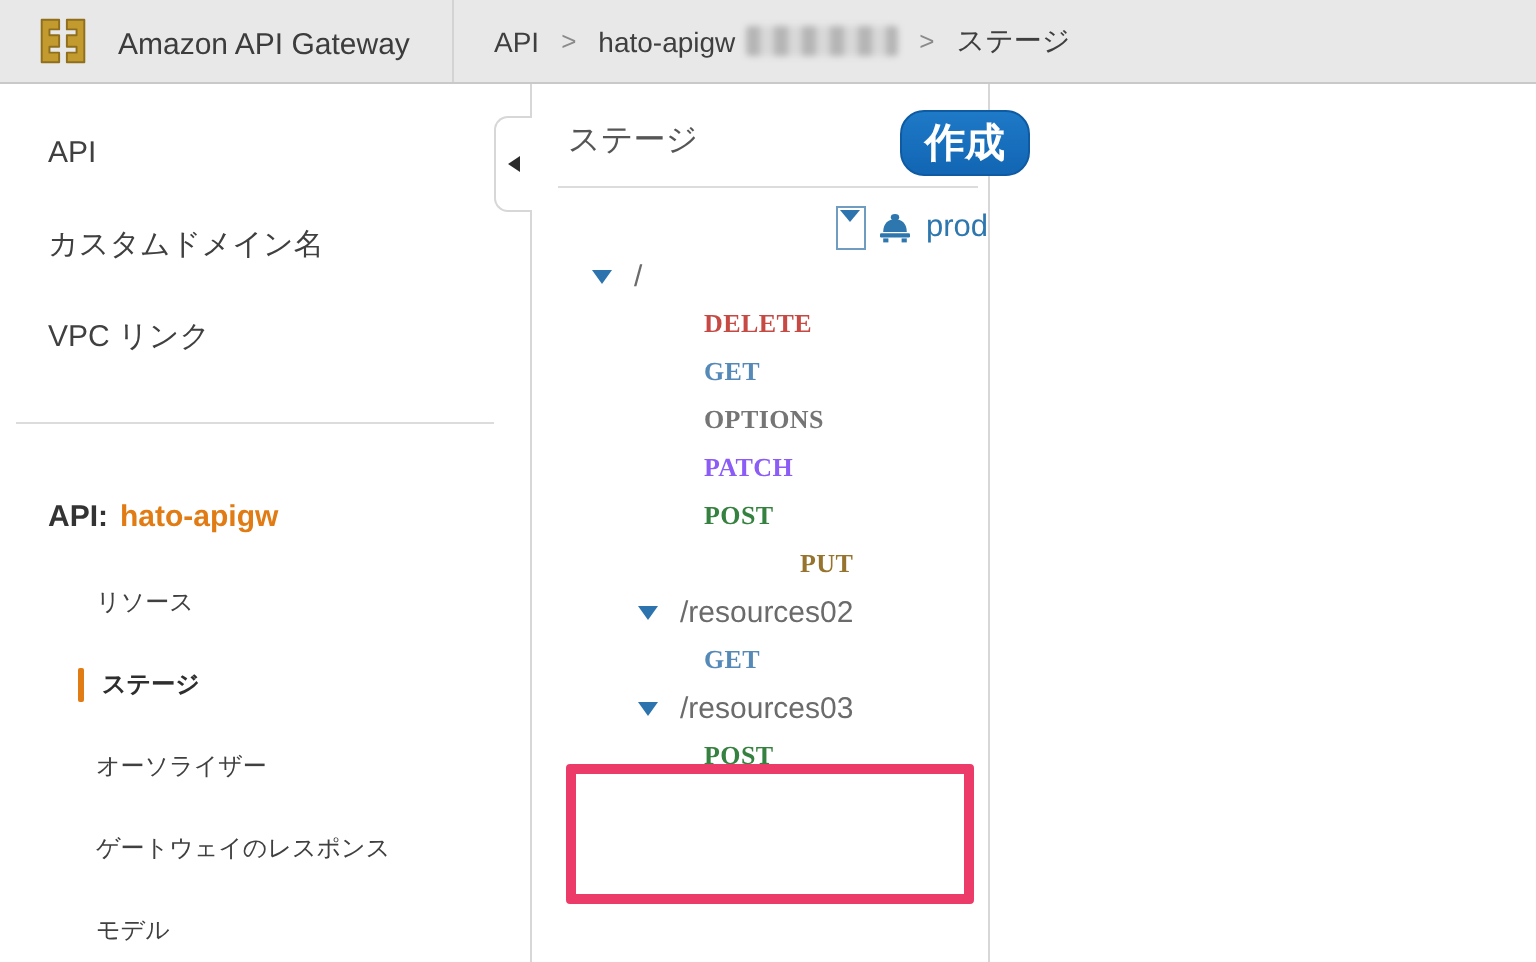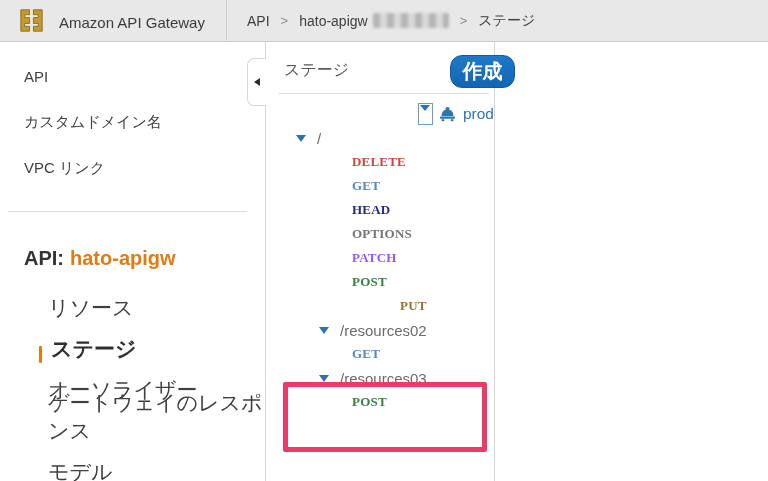--- a/index.html
+++ b/index.html
@@ -28,24 +28,24 @@
                repeating-linear-gradient(0deg,rgba(255,255,255,.25) 0 4px,rgba(0,0,0,.05) 4px 8px);
     filter:blur(1.6px);
   }
   
   .sidebar{position:absolute;top:42px;left:0;width:265px;bottom:0;background:#fff;}
   .side-top{padding-top:11px;}
   .side-item{height:46px;display:flex;align-items:center;padding-left:24px;
     font-size:15px;color:#404040;cursor:pointer;}
   .side-divider{height:1px;background:#dcdcdc;margin:20px 18px 0 8px;}
   .side-api-header{margin-top:23px;height:46px;display:flex;align-items:center;
-    padding-left:24px;font-size:20px;font-weight:bold;color:#333;}
+    padding-left:24px;font-size:15px;font-weight:bold;color:#333;}
   .api-name{margin-left:6px;}
-  .side-sub-item{height:41px;display:flex;align-items:flex-end;padding-left:48px;
-    font-size:21px;color:#404040;cursor:pointer;}
+  .side-sub-item{height:41px;display:flex;align-items:center;padding-left:48px;
+    font-size:12px;color:#404040;cursor:pointer;}
   .side-sub-item.selected{font-weight:bold;color:#2e2e2e;padding-left:39px;}
   .sel-bar{width:3px;height:17px;margin-right:9px;border-radius:1px;}
   
   .stage-panel{position:absolute;top:42px;left:265px;width:228px;bottom:0;background:#fff;
     border-left:1px solid #d7d7d7;border-right:1px solid #d7d7d7;}
   .collapse-tab{position:absolute;left:-19px;top:16px;width:18px;height:46px;background:#fff;
     border:1px solid #d7d7d7;border-right:none;border-radius:7px 0 0 7px;
     display:flex;align-items:center;justify-content:center;cursor:pointer;}
   .collapse-arrow{width:0;height:0;border-top:4px solid transparent;
     border-bottom:4px solid transparent;border-right:6px solid #2b2b2b;}
@@ -155,23 +155,20 @@
         <span class="tri"></span>
         <span class="resource-label">/</span>
       </div>
       <div class="tree-row method">
         <span class="method-label" style="color: rgb(198, 73, 68);">DELETE</span>
       </div>
       <div class="tree-row method">
         <span class="method-label" style="color: rgb(85, 137, 184);">GET</span>
       </div>
       <div class="tree-row method">
-        <span class="method-label" style="color: rgb(41, 41, 126);">HEAD</span>
-      </div>
-      <div class="tree-row method">
         <span class="method-label" style="color: rgb(117, 117, 117);">OPTIONS</span>
       </div>
       <div class="tree-row method">
         <span class="method-label" style="color: #8b5cf6;">PATCH</span>
       </div>
       <div class="tree-row method">
         <span class="method-label" style="color: rgb(53, 129, 63);">POST</span>
       </div>
       <div class="tree-row method">
         <span class="method-label" style="color: rgb(151, 116, 46); margin-left: 48px;">PUT</span>

